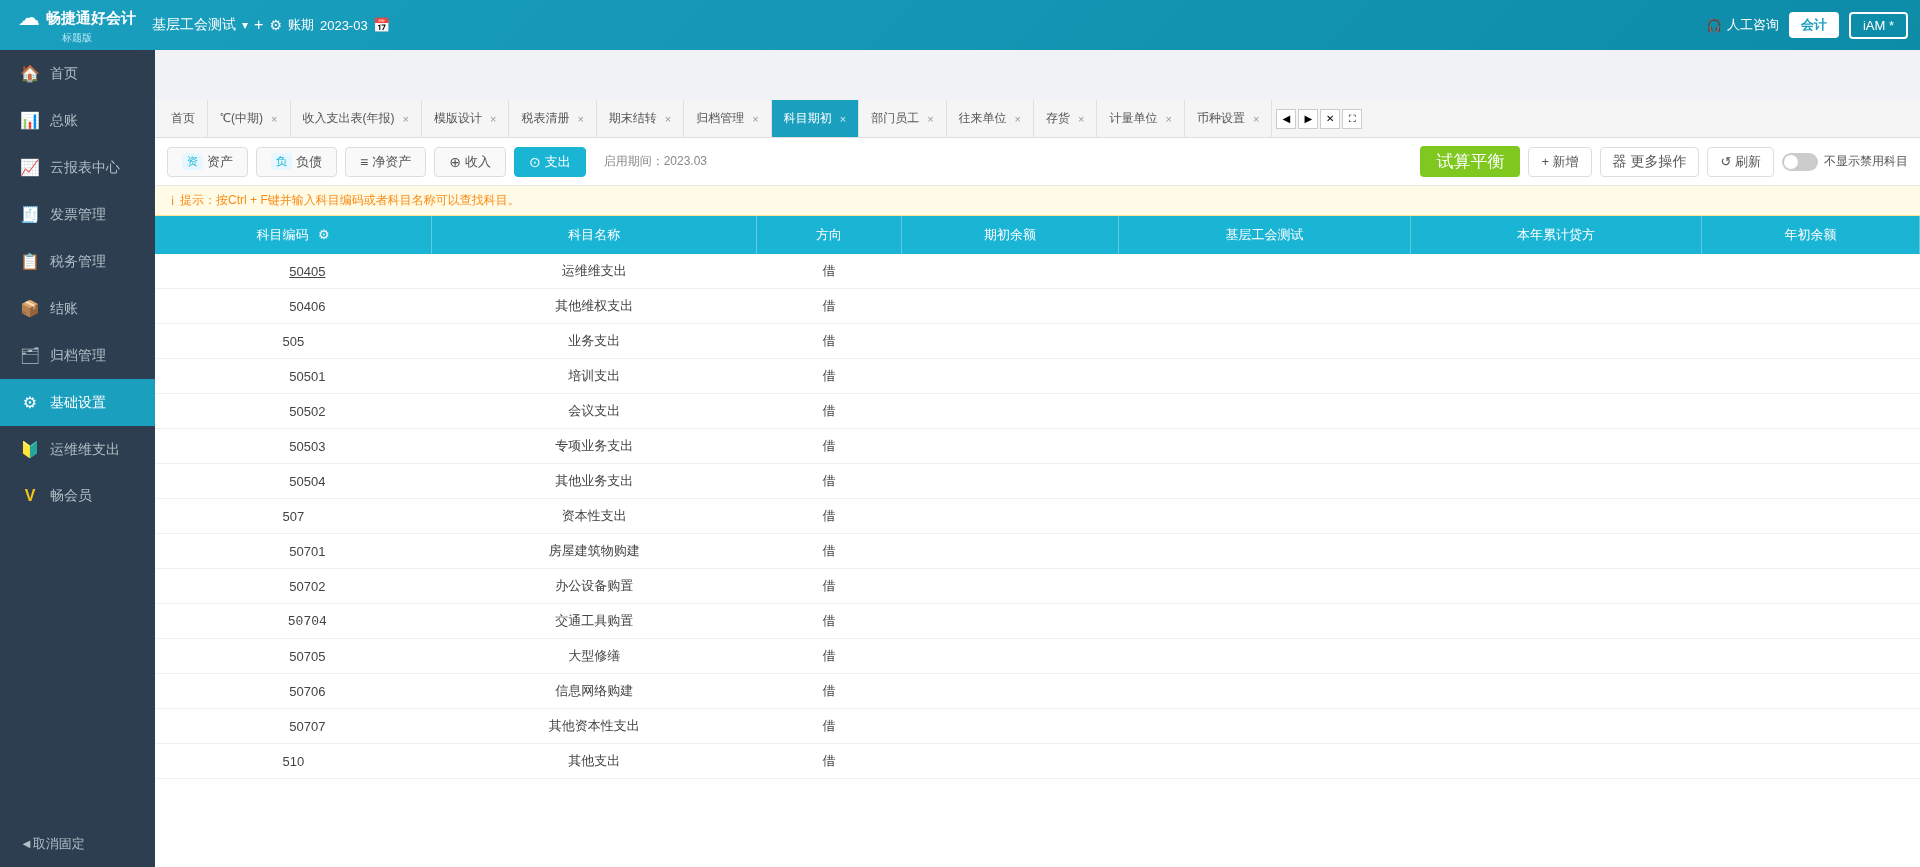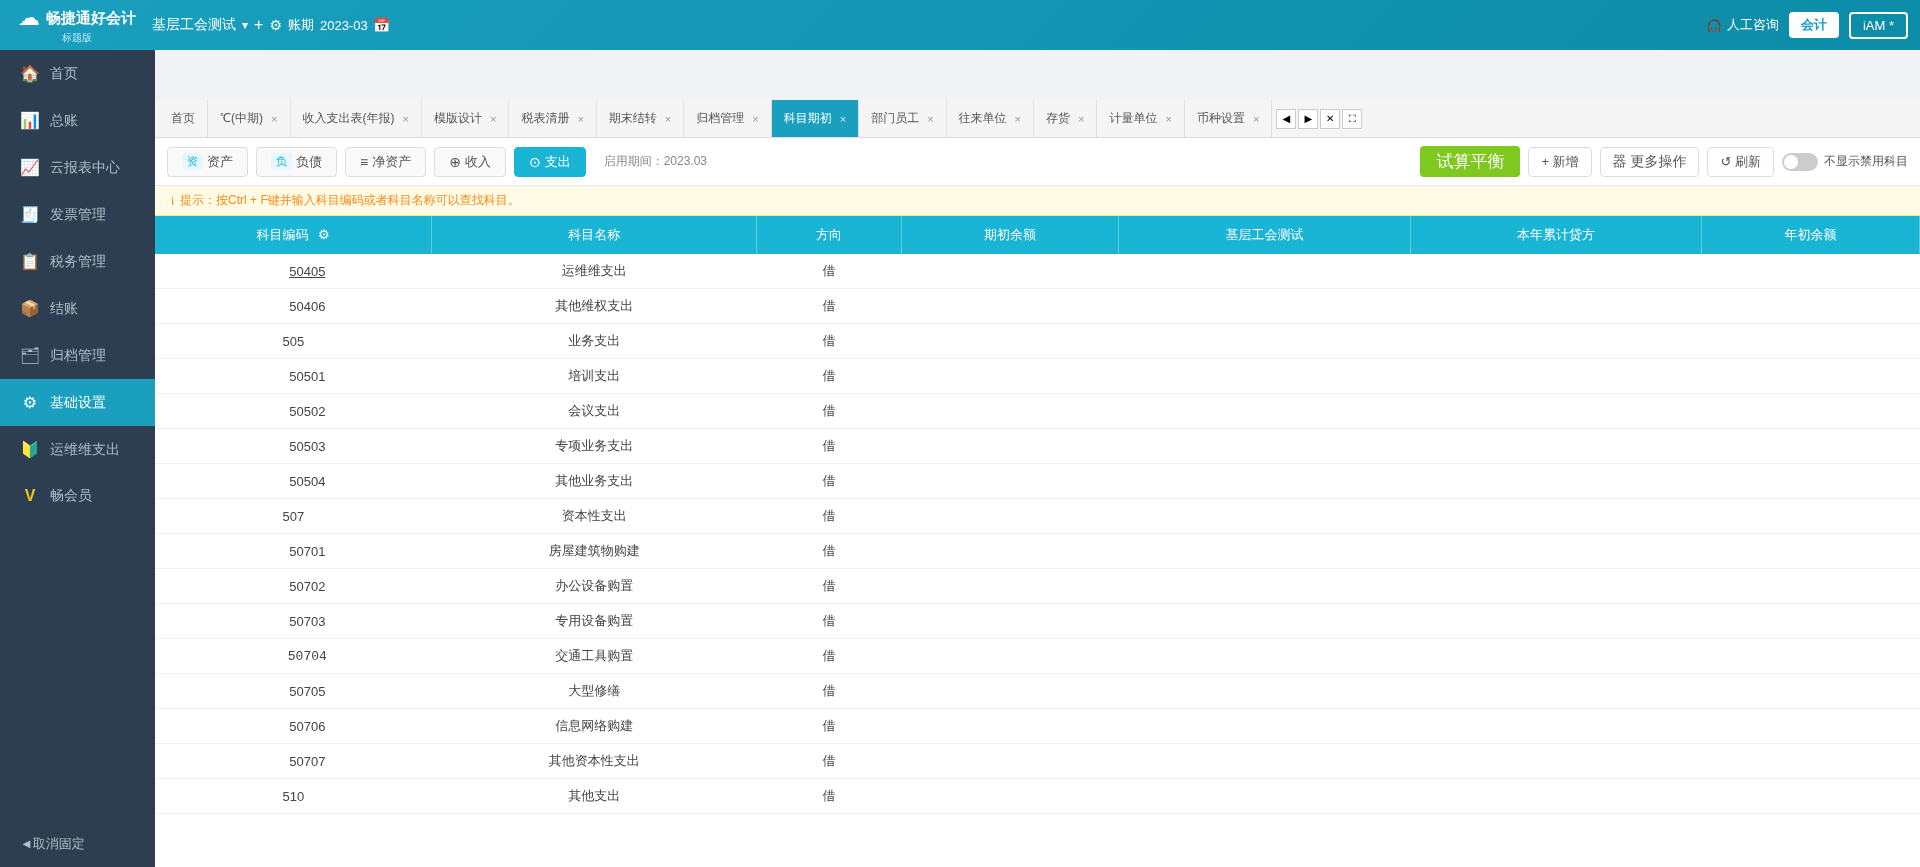--- a/index.html
+++ b/index.html
@@ -628,29 +628,20 @@
             <tr class="row-sub">
               <td class="td-code" style="padding-left: 40px;">50702</td>
               <td class="td-name">办公设备购置</td>
               <td class="td-dir">借</td>
               <td class="td-num"></td>
               <td class="td-num"></td>
               <td class="td-num"></td>
               <td class="td-num"></td>
             </tr>
             <tr class="row-sub">
-              <td class="td-code" style="padding-left: 40px;">50703</td>
-              <td class="td-name">专用设备购置</td>
-              <td class="td-dir">借</td>
-              <td class="td-num"></td>
-              <td class="td-num"></td>
-              <td class="td-num"></td>
-              <td class="td-num"></td>
-            </tr>
-            <tr class="row-sub">
               <td class="td-code" style="padding-left: 40px; font-family: Liberation Mono, monospace;">50704</td>
               <td class="td-name">交通工具购置</td>
               <td class="td-dir">借</td>
               <td class="td-num"></td>
               <td class="td-num"></td>
               <td class="td-num"></td>
               <td class="td-num"></td>
             </tr>
             <tr class="row-sub">
               <td class="td-code" style="padding-left: 40px;">50705</td>

